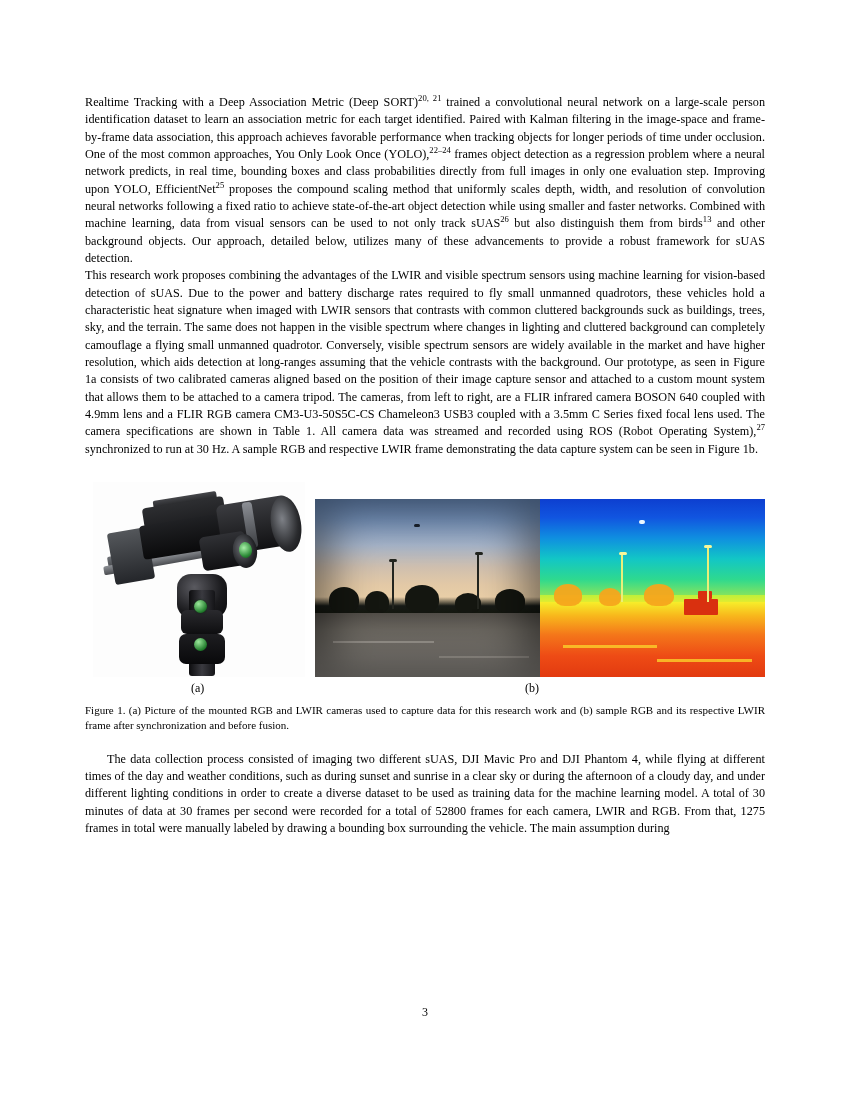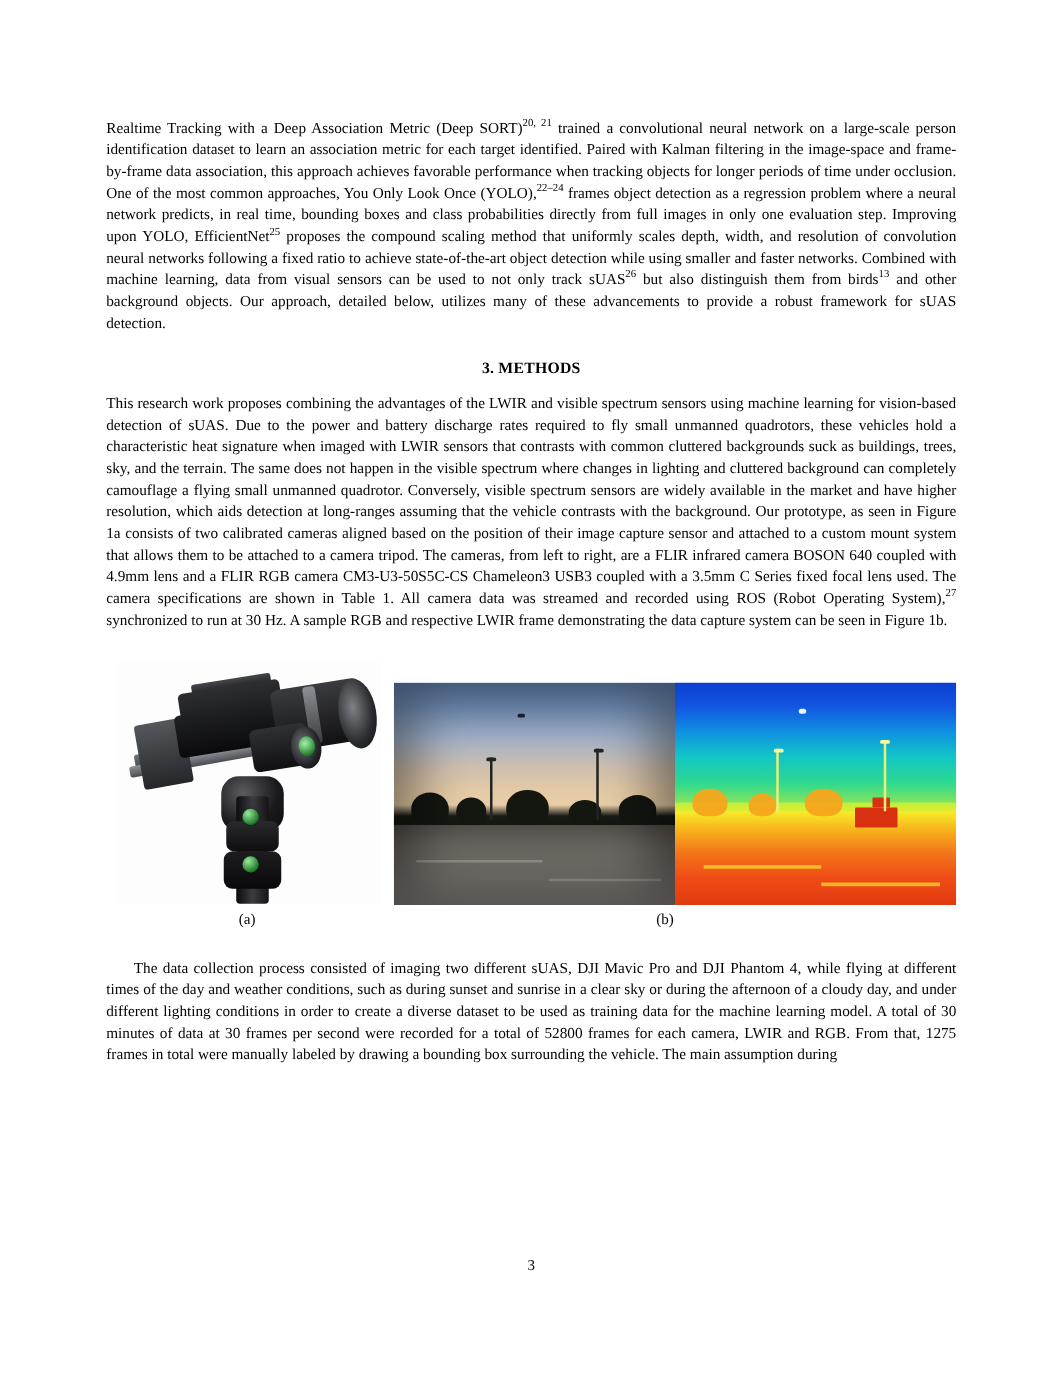--- a/index.html
+++ b/index.html
@@ -305,21 +305,20 @@
 </style>
 </head>
 <body>
 
 <div class="page">
 
   <p class="body-text">
     <span>Realtime Tracking with a Deep Association Metric (Deep SORT)</span><span class="sup">20, 21</span><span> trained a convolutional neural network on a large-scale person identification dataset to learn an association metric for each target identified. Paired with Kalman filtering in the image-space and frame-by-frame data association, this approach achieves favorable performance when tracking objects for longer periods of time under occlusion. One of the most common approaches, You Only Look Once (YOLO),</span><span class="sup">22–24</span><span> frames object detection as a regression problem where a neural network predicts, in real time, bounding boxes and class probabilities directly from full images in only one evaluation step. Improving upon YOLO, EfficientNet</span><span class="sup">25</span><span> proposes the compound scaling method that uniformly scales depth, width, and resolution of convolution neural networks following a fixed ratio to achieve state-of-the-art object detection while using smaller and faster networks. Combined with machine learning, data from visual sensors can be used to not only track sUAS</span><span class="sup">26</span><span> but also distinguish them from birds</span><span class="sup">13</span><span> and other background objects. Our approach, detailed below, utilizes many of these advancements to provide a robust framework for sUAS detection.</span>
   </p>
 
-  <h2 class="section-heading">3. METHODS</h2>
 
   <p class="body-text">
     <span>This research work proposes combining the advantages of the LWIR and visible spectrum sensors using machine learning for vision-based detection of sUAS. Due to the power and battery discharge rates required to fly small unmanned quadrotors, these vehicles hold a characteristic heat signature when imaged with LWIR sensors that contrasts with common cluttered backgrounds suck as buildings, trees, sky, and the terrain. The same does not happen in the visible spectrum where changes in lighting and cluttered background can completely camouflage a flying small unmanned quadrotor. Conversely, visible spectrum sensors are widely available in the market and have higher resolution, which aids detection at long-ranges assuming that the vehicle contrasts with the background. Our prototype, as seen in Figure 1a consists of two calibrated cameras aligned based on the position of their image capture sensor and attached to a custom mount system that allows them to be attached to a camera tripod. The cameras, from left to right, are a FLIR infrared camera BOSON 640 coupled with 4.9mm lens and a FLIR RGB camera CM3-U3-50S5C-CS Chameleon3 USB3 coupled with a 3.5mm C Series fixed focal lens used. The camera specifications are shown in Table 1. All camera data was streamed and recorded using ROS (Robot Operating System),</span><span class="sup">27</span><span> synchronized to run at 30 Hz. A sample RGB and respective LWIR frame demonstrating the data capture system can be seen in Figure 1b.</span>
   </p>
 
   <div class="figure-block">
     <div class="figure-row">
 
       <div class="fig-a">
         <div class="rig-bg"></div>
@@ -380,19 +379,20 @@
           <div class="ir-road-line" style="left:52%; top:90%; width:42%;"></div>
         </div>
       </div>
     </div>
 
     <div class="fig-labels">
       <span class="lbl-a">(a)</span>
       <span class="lbl-b">(b)</span>
     </div>
 
+    <div class="caption">Figure 1. (a) Picture of the mounted RGB and LWIR cameras used to capture data for this research work and (b) sample RGB and its respective LWIR frame after synchronization and before fusion.</div>
   </div>
 
   <p class="body-text indent" style="margin-top:18px;">The data collection process consisted of imaging two different sUAS, DJI Mavic Pro and DJI Phantom 4, while flying at different times of the day and weather conditions, such as during sunset and sunrise in a clear sky or during the afternoon of a cloudy day, and under different lighting conditions in order to create a diverse dataset to be used as training data for the machine learning model. A total of 30 minutes of data at 30 frames per second were recorded for a total of 52800 frames for each camera, LWIR and RGB. From that, 1275 frames in total were manually labeled by drawing a bounding box surrounding the vehicle. The main assumption during</p>
 
 </div>
 
 <div class="page-number">3</div>
 
 </body></html>

